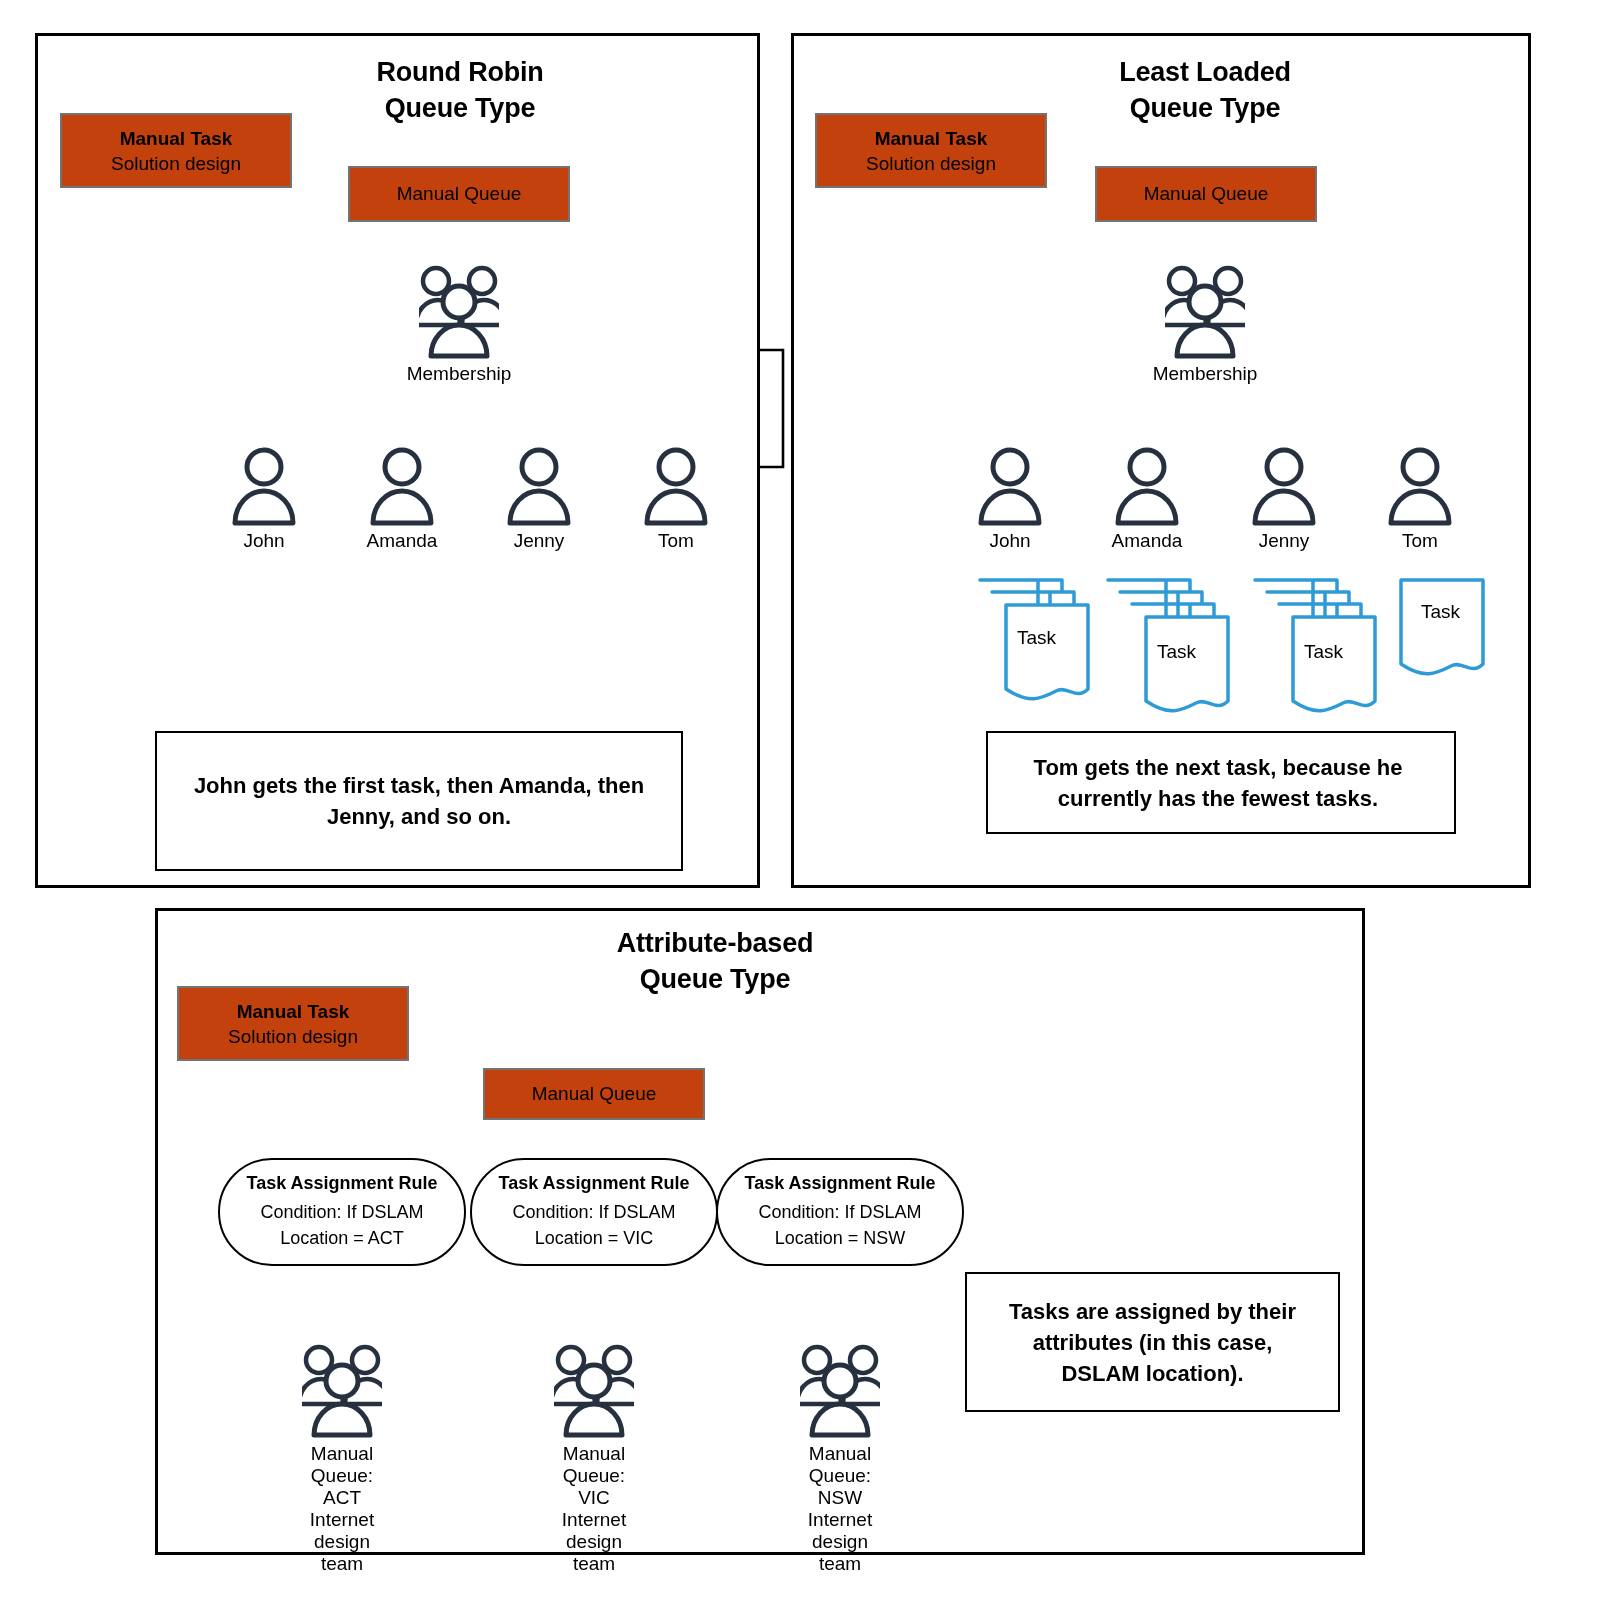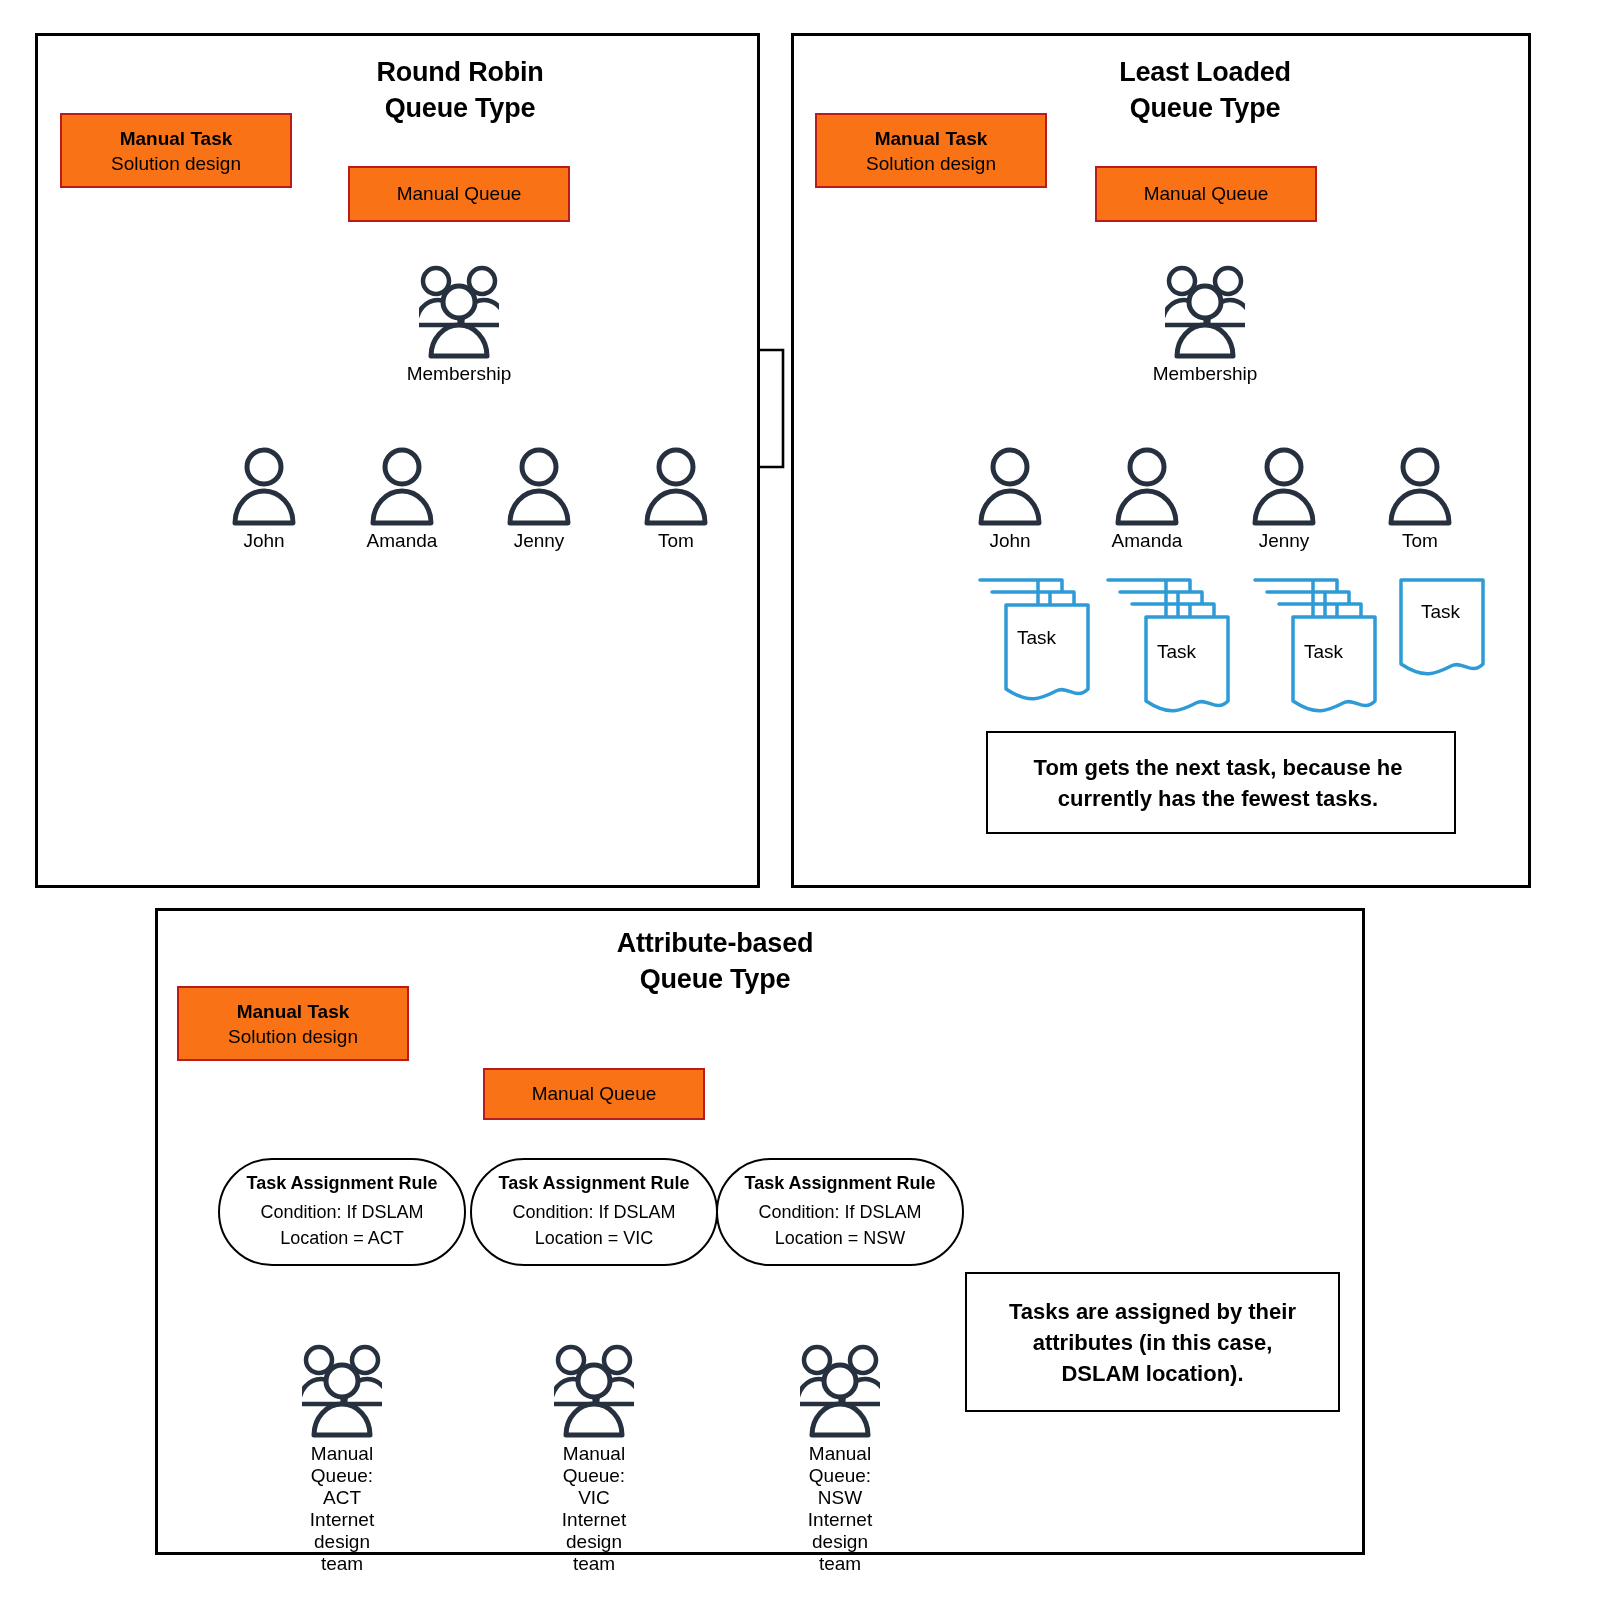--- a/index.html
+++ b/index.html
@@ -30,22 +30,22 @@
     text-align:center;
     font-weight:bold;
     font-size:27px;
     line-height:36px;
     letter-spacing:-0.2px;
     white-space:pre-line;
   }
 
   .box{
     position:absolute;
-    border:2px solid #b91c1c;
-    background:#f97316;
+    border:2px solid #737373;
+    background:#c2410c;
     box-sizing:border-box;
     display:flex;
     flex-direction:column;
     align-items:center;
     justify-content:center;
     text-align:center;
   }
   .box .b-title{ font-weight:bold; font-size:19px; line-height:25px;}
   .box .b-sub{ font-weight:normal; font-size:19px; line-height:25px;}
   .box.single{ font-weight:normal; font-size:19px;}
@@ -205,20 +205,21 @@
       </svg>
     <div class="plabel" style="top:82px;">Jenny</div>
   </div>
   <div class="pnode" style="left:644px; top:447px; width:64px; height:80px;">
     <svg width="64" height="80" viewBox="0 0 64 80">
         <use href="#person"></use>
       </svg>
     <div class="plabel" style="top:82px;">Tom</div>
   </div>
 
+  <div class="callout" style="left:155px; top:731px; width:528px; height:140px;">John gets the first task, then Amanda, then Jenny, and so on.</div>
 
   <div class="panel" id="panel-leastloaded"></div>
 
   <div class="panel-title" style="left:990px; top:54px; width:430px;">Least Loaded
 Queue Type</div>
 
   <div class="box" style="left:815px; top:113px; width:232px; height:75px;">
     <div class="b-title">Manual Task</div>
     <div class="b-sub">Solution design</div>
   </div>

